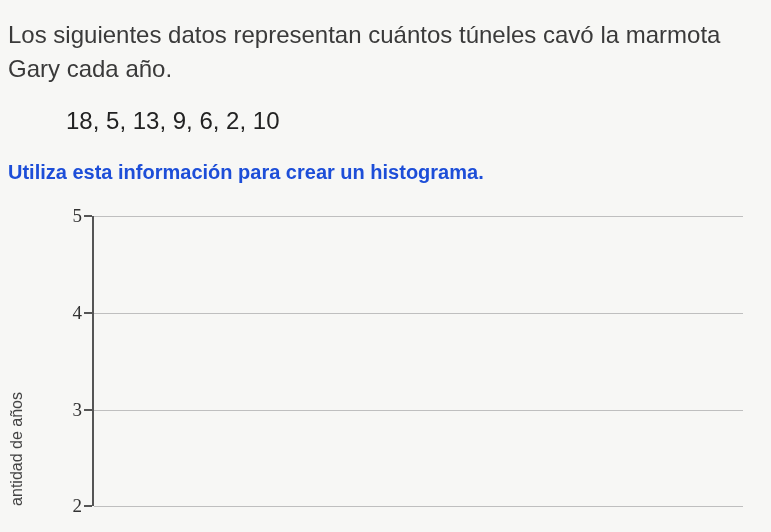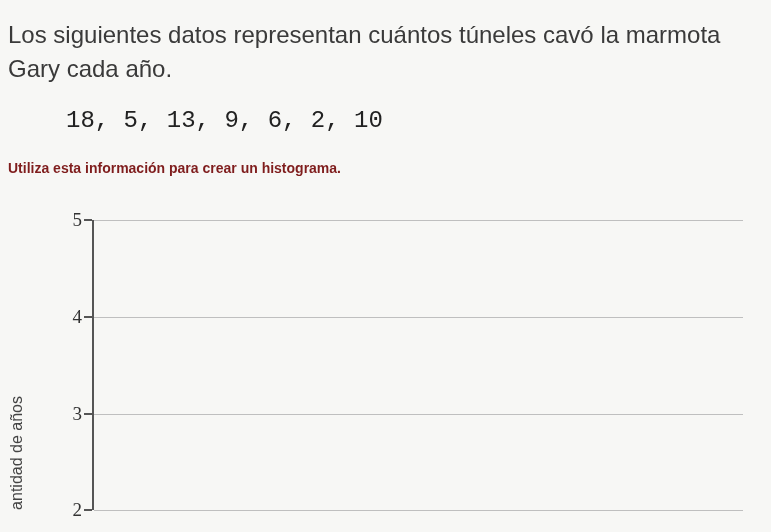--- a/index.html
+++ b/index.html
@@ -12,31 +12,31 @@
       padding: 18px 8px 0 8px;
       overflow: hidden;
     }
     .intro {
       font-size: 24px;
       line-height: 1.4;
       color: #3a3a3a;
       margin-bottom: 22px;
     }
     .data-row {
-      font-family: Liberation Mono, monospace;
+      font-family: Liberation Sans, sans-serif;
       font-size: 24px;
       color: #222;
       margin-left: 58px;
       margin-bottom: 26px;
     }
     .instruction {
-      font-size: 14px;
+      font-size: 20px;
       font-weight: 600;
-      color: #7f1d1d;
-      margin-bottom: 44px;
+      color: #1d4ed8;
+      margin-bottom: 32px;
     }
     .chart-wrap {
       display: flex;
       align-items: stretch;
       height: 290px;
       padding-left: 0;
     }
     .ylabel {
       writing-mode: vertical-rl;
       transform: rotate(180deg);

